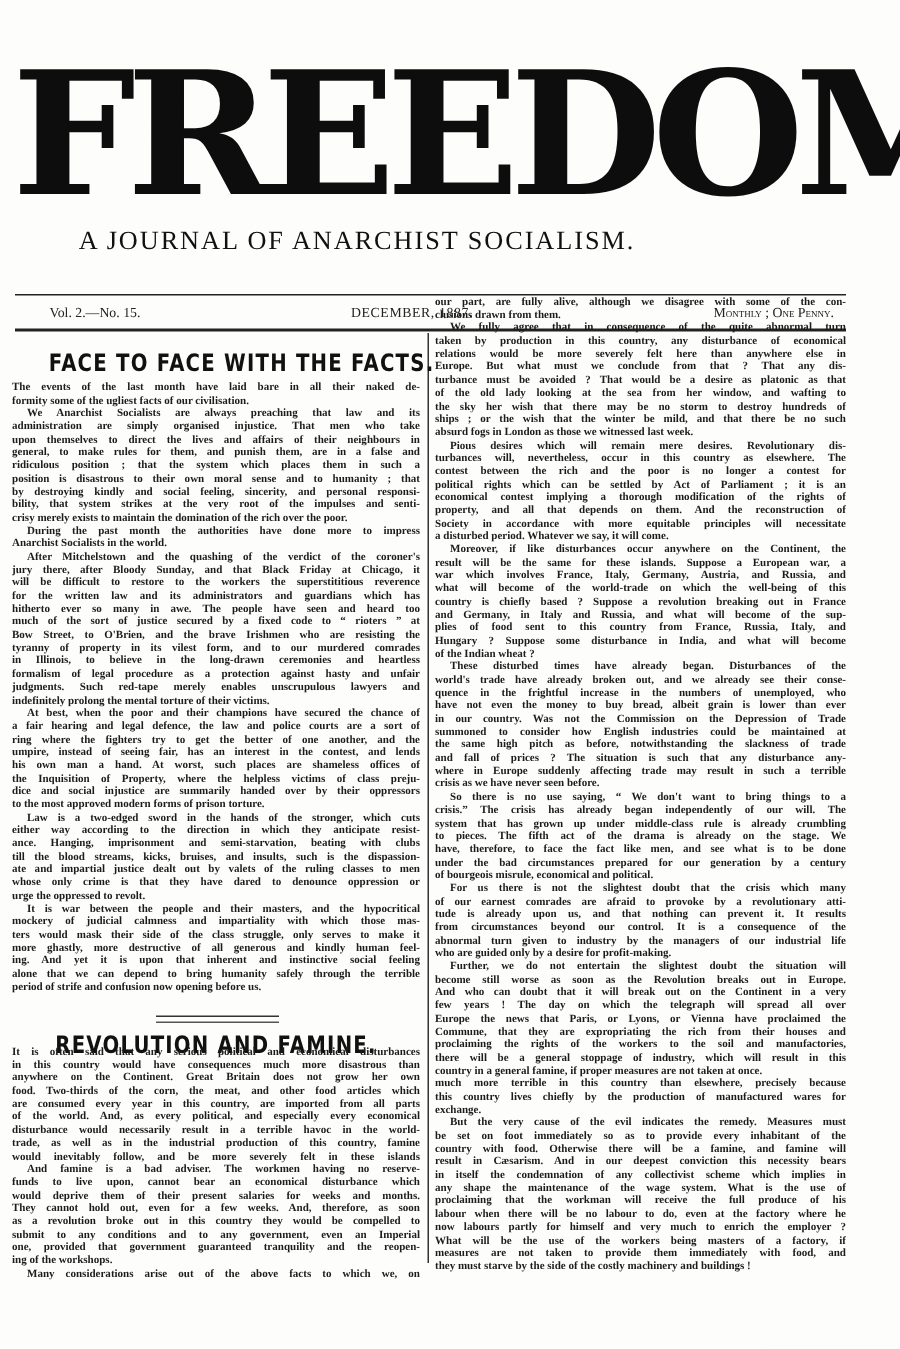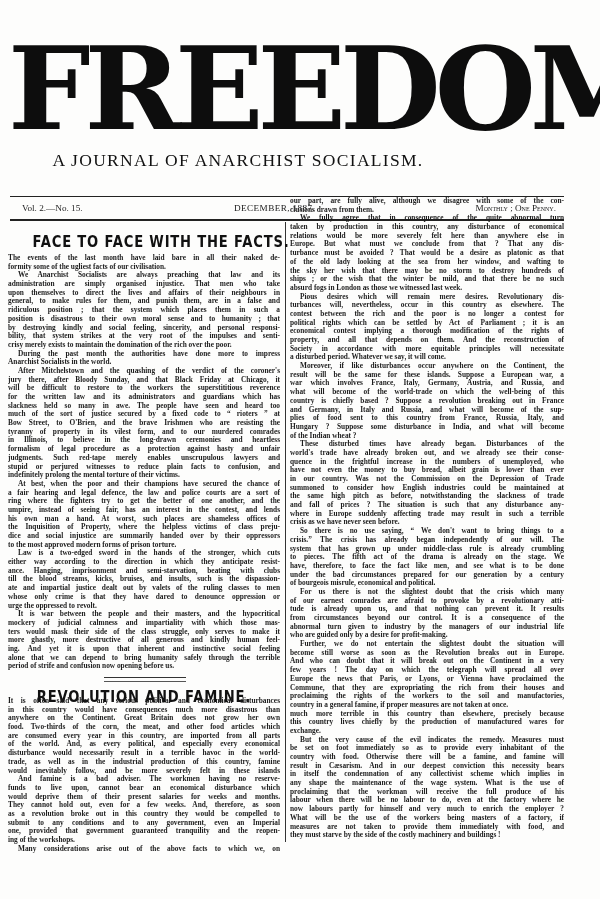--- a/index.html
+++ b/index.html
@@ -12,21 +12,21 @@
     font-family: "DejaVu Serif", "Liberation Serif", serif; font-weight: 900; font-size: 114px;
     line-height: 90px; letter-spacing: -6px; color: #0d0d0d; transform: scaleX(1.02) scaleY(1.0); transform-origin: left top;
     white-space: nowrap; }
   .mast-sub { position: absolute; left: 0; top: 148px; width: 476px; text-align: center; font-family: "Liberation Serif", serif;
     font-size: 17.5px; letter-spacing: 1.3px; color: #111; }
   .mast-sub { top: 150px; }
 
   .rule-top { position: absolute; left: 10px; width: 554px; height: 0; border-top: 1.5px solid #222; }
   .rule-bottom { position: absolute; left: 10px; width: 554px; height: 0; border-top: 2px solid #222; }
   .dateline { position: absolute; left: 20px; top: 203px; width: 540px; height: 14px; font-size: 9.2px; color: #222; }
-  .dateline .vol { position: absolute; left: 2px; top: 0; text-align: center; }
+  .dateline .vol { position: absolute; left: 13px; top: 0; text-align: center; }
   .dateline .date { position: absolute; left: 214px; top: 0; letter-spacing: 0.4px; }
   .dateline .price { position: absolute; right: 4px; top: 0; font-variant: small-caps; }
 
   
   .col { position: absolute; top: 232px; width: 272px; }
   .col-left { left: 8px; }
   .col-right { left: 290px; width: 274px; }
   .col-sep { position: absolute; left: 285px; top: 222px; width: 0; height: 620px; border-left: 1px solid #333; }
 
   .headline { text-align: center; font-family: "DejaVu Sans", "Liberation Sans", sans-serif; font-weight: 700;
@@ -74,28 +74,27 @@
         <div class="ln">position is disastrous to their own moral sense and to humanity ; that</div>
         <div class="ln">by destroying kindly and social feeling, sincerity, and personal responsi-</div>
         <div class="ln">bility, that system strikes at the very root of the impulses and senti-</div>
         <div class="ln last">crisy merely exists to maintain the domination of the rich over the poor.</div>
         <div class="ln ind">During the past month the authorities have done more to impress</div>
         <div class="ln last">Anarchist Socialists in the world.</div>
         <div class="ln ind">After Mitchelstown and the quashing of the verdict of the coroner's</div>
         <div class="ln">jury there, after Bloody Sunday, and that Black Friday at Chicago, it</div>
         <div class="ln">will be difficult to restore to the workers the superstititious reverence</div>
         <div class="ln">for the written law and its administrators and guardians which has</div>
-        <div class="ln">slackness held so many in awe.  The people have seen and heard too</div>
+        <div class="ln">hitherto ever so many in awe.  The people have seen and heard too</div>
         <div class="ln">much of the sort of justice secured by a fixed code to “ rioters ” at</div>
         <div class="ln">Bow Street, to O'Brien, and the brave Irishmen who are resisting the</div>
         <div class="ln">tyranny of property in its vilest form, and to our murdered comrades</div>
         <div class="ln">in Illinois, to believe in the long-drawn ceremonies and heartless</div>
         <div class="ln">formalism of legal procedure as a protection against hasty and unfair</div>
         <div class="ln">judgments.  Such red-tape merely enables unscrupulous lawyers and</div>
-        <div class="ln">stupid or perjured witnesses to reduce plain facts to confusion, and</div>
         <div class="ln last">indefinitely prolong the mental torture of their victims.</div>
         <div class="ln ind">At best, when the poor and their champions have secured the chance of</div>
         <div class="ln">a fair hearing and legal defence, the law and police courts are a sort of</div>
         <div class="ln">ring where the fighters try to get the better of one another, and the</div>
         <div class="ln">umpire, instead of seeing fair, has an interest in the contest, and lends</div>
         <div class="ln">his own man a hand.  At worst, such places are shameless offices of</div>
         <div class="ln">the Inquisition of Property, where the helpless victims of class preju-</div>
         <div class="ln">dice and social injustice are summarily handed over by their oppressors</div>
         <div class="ln last">to the most approved modern forms of prison torture.</div>
         <div class="ln ind">Law is a two-edged sword in the hands of the stronger, which cuts</div>
@@ -190,20 +189,21 @@
         <div class="ln">from circumstances beyond our control.  It is a consequence of the</div>
         <div class="ln">abnormal turn given to industry by the managers of our industrial life</div>
         <div class="ln last">who are guided only by a desire for profit-making.</div>
         <div class="ln ind">Further, we do not entertain the slightest doubt the situation will</div>
         <div class="ln">become still worse as soon as the Revolution breaks out in Europe.</div>
         <div class="ln">And who can doubt that it will break out on the Continent in a very</div>
         <div class="ln">few years !  The day on which the telegraph will spread all over</div>
         <div class="ln">Europe the news that Paris, or Lyons, or Vienna have proclaimed the</div>
         <div class="ln">Commune, that they are expropriating the rich from their houses and</div>
         <div class="ln">proclaiming the rights of the workers to the soil and manufactories,</div>
+        <div class="ln">there will be a general stoppage of industry, which will result in this</div>
         <div class="ln last">country in a general famine, if proper measures are not taken at once.</div>
         <div class="ln">much more terrible in this country than elsewhere, precisely because</div>
         <div class="ln">this country lives chiefly by the production of manufactured wares for</div>
         <div class="ln last">exchange.</div>
         <div class="ln ind">But the very cause of the evil indicates the remedy.  Measures must</div>
         <div class="ln">be set on foot immediately so as to provide every inhabitant of the</div>
         <div class="ln">country with food.  Otherwise there will be a famine, and famine will</div>
         <div class="ln">result in Cæsarism.  And in our deepest conviction this necessity bears</div>
         <div class="ln">in itself the condemnation of any collectivist scheme which implies in</div>
         <div class="ln">any shape the maintenance of the wage system.  What is the use of</div>

